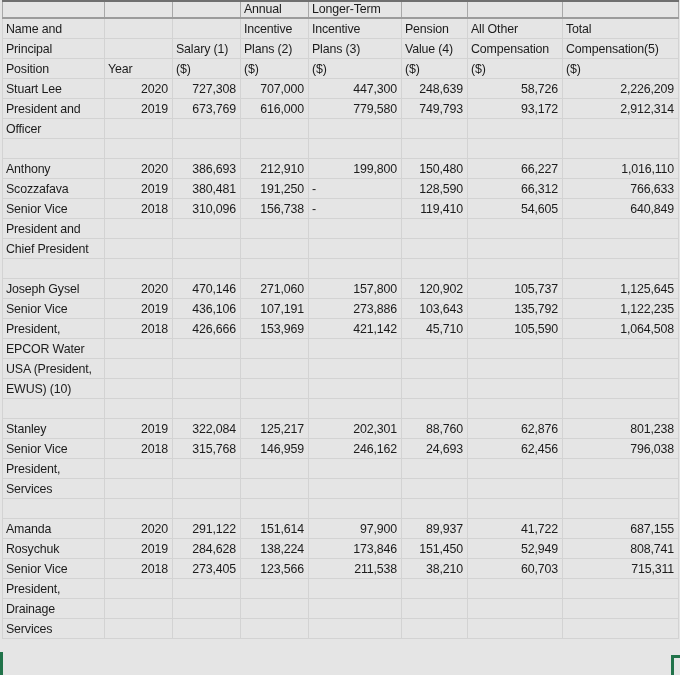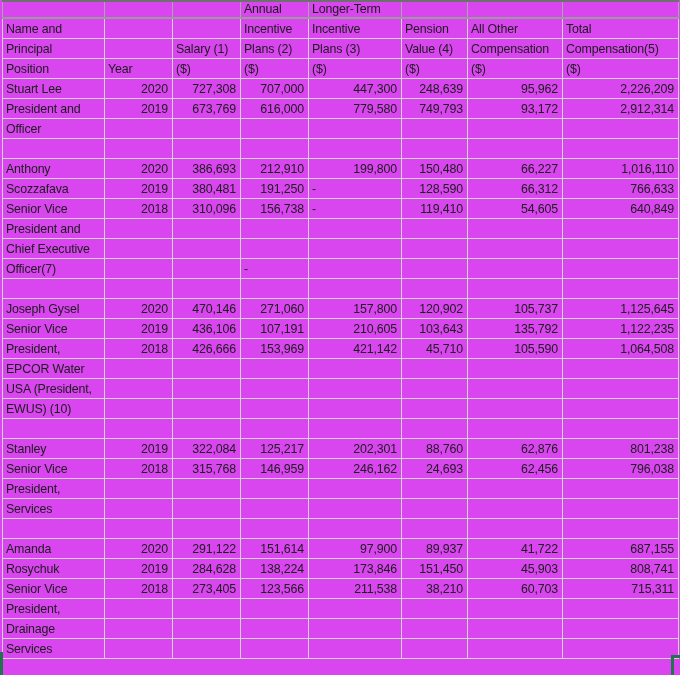--- a/index.html
+++ b/index.html
@@ -8,21 +8,21 @@
     width: 680px;
     height: 675px;
     overflow: hidden;
     background: #ffffff;
     font-family: "Liberation Sans", sans-serif;
   }
   #sheet {
     position: relative;
     width: 680px;
     height: 675px;
-    background: #d946ef;
+    background: #e5e5e5;
   }
   table.grid {
     position: absolute;
     left: 2px;
     top: 0;
     width: 676px;
     border-collapse: collapse;
     table-layout: fixed;
   }
   table.grid td {
@@ -121,21 +121,21 @@
           <td class="txt">($)</td>
           <td class="txt">($)</td>
         </tr>
         <tr>
           <td class="txt">Stuart Lee</td>
           <td class="num">2020</td>
           <td class="num">727,308</td>
           <td class="num">707,000</td>
           <td class="num">447,300</td>
           <td class="num">248,639</td>
-          <td class="num">95,962</td>
+          <td class="num">58,726</td>
           <td class="num">2,226,209</td>
         </tr>
         <tr>
           <td class="txt">President and</td>
           <td class="num">2019</td>
           <td class="num">673,769</td>
           <td class="num">616,000</td>
           <td class="num">779,580</td>
           <td class="num">749,793</td>
           <td class="num">93,172</td>
@@ -195,34 +195,24 @@
           <td class="txt">President and</td>
           <td class="txt"></td>
           <td class="txt"></td>
           <td class="txt"></td>
           <td class="txt"></td>
           <td class="txt"></td>
           <td class="txt"></td>
           <td class="txt"></td>
         </tr>
         <tr>
-          <td class="txt">Chief Executive</td>
-          <td class="txt"></td>
-          <td class="txt"></td>
-          <td class="txt"></td>
-          <td class="txt"></td>
-          <td class="txt"></td>
-          <td class="txt"></td>
-          <td class="txt"></td>
-        </tr>
-        <tr>
-          <td class="txt">Officer(7)</td>
-          <td class="txt"></td>
-          <td class="txt"></td>
-          <td class="txt">-</td>
+          <td class="txt">Chief President</td>
+          <td class="txt"></td>
+          <td class="txt"></td>
+          <td class="txt"></td>
           <td class="txt"></td>
           <td class="txt"></td>
           <td class="txt"></td>
           <td class="txt"></td>
         </tr>
         <tr>
           <td class="txt"></td>
           <td class="txt"></td>
           <td class="txt"></td>
           <td class="txt"></td>
@@ -239,21 +229,21 @@
           <td class="num">157,800</td>
           <td class="num">120,902</td>
           <td class="num">105,737</td>
           <td class="num">1,125,645</td>
         </tr>
         <tr>
           <td class="txt">Senior Vice</td>
           <td class="num">2019</td>
           <td class="num">436,106</td>
           <td class="num">107,191</td>
-          <td class="num">210,605</td>
+          <td class="num">273,886</td>
           <td class="num">103,643</td>
           <td class="num">135,792</td>
           <td class="num">1,122,235</td>
         </tr>
         <tr>
           <td class="txt">President,</td>
           <td class="num">2018</td>
           <td class="num">426,666</td>
           <td class="num">153,969</td>
           <td class="num">421,142</td>
@@ -361,21 +351,21 @@
           <td class="num">41,722</td>
           <td class="num">687,155</td>
         </tr>
         <tr>
           <td class="txt">Rosychuk</td>
           <td class="num">2019</td>
           <td class="num">284,628</td>
           <td class="num">138,224</td>
           <td class="num">173,846</td>
           <td class="num">151,450</td>
-          <td class="num">45,903</td>
+          <td class="num">52,949</td>
           <td class="num">808,741</td>
         </tr>
         <tr>
           <td class="txt">Senior Vice</td>
           <td class="num">2018</td>
           <td class="num">273,405</td>
           <td class="num">123,566</td>
           <td class="num">211,538</td>
           <td class="num">38,210</td>
           <td class="num">60,703</td>

